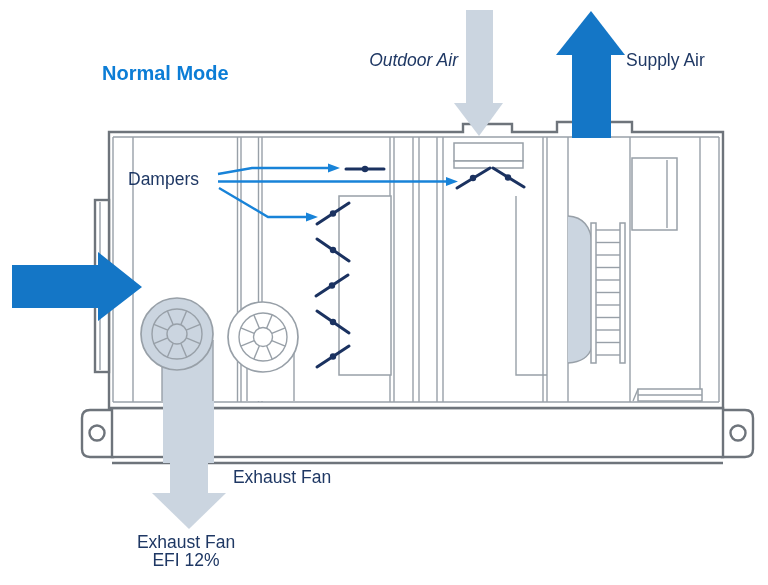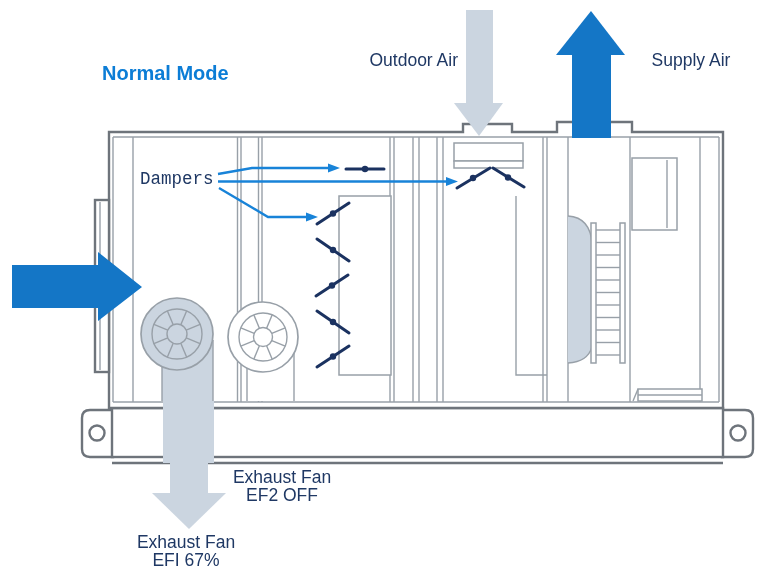--- a/index.html
+++ b/index.html
@@ -17,23 +17,23 @@
     position:relative;width:768px;height:585px;background:#fff;overflow:hidden;
     font-family:"Liberation Sans",sans-serif;
   }
   .canvas svg{position:absolute;left:0;top:0;}
   .lbl{position:absolute;color:var(--navy-text);font-size:17.5px;line-height:18px;white-space:nowrap;}
   .lbl .ln{display:block;}
   .title{
     position:absolute;left:102px;top:62px;
     color:var(--title-blue);font-size:20px;font-weight:bold;
   }
-  .lbl-outdoor{left:340px;top:51px;width:118px;text-align:right;}
-  .lbl-supply{left:626px;top:51px;width:130px;text-align:center;}
-  .lbl-dampers{left:140px;top:170px;font-family:Liberation Mono, monospace;}
+  .lbl-outdoor{left:340px;top:51px;width:118px;text-align:right;font-style:italic;}
+  .lbl-supply{left:626px;top:51px;width:130px;text-align:left;}
+  .lbl-dampers{left:128px;top:170px;}
   .lbl-ef2{left:212px;top:468px;width:140px;text-align:center;}
   .lbl-ef1{left:116px;top:533px;width:140px;text-align:center;}
   .lbl-return{
     left:14px;top:275px;width:114px;text-align:center;
     color:#fff;font-size:20px;font-weight:bold;line-height:22px;
   }
   
   .ln-outer{fill:none;stroke:var(--outline-gray);stroke-width:2.4;}
   .box-outer{fill:#fff;stroke:var(--outline-gray);stroke-width:2.4;}
   .ln-in{fill:none;stroke:var(--inner-gray);stroke-width:1.4;}
@@ -226,21 +226,20 @@
   <div class="lbl lbl-supply">
     <span class="ln">Supply Air</span>
   </div>
 
   <div class="lbl lbl-dampers">Dampers</div>
 
   <div class="lbl-return">Return Air</div>
 
   <div class="lbl lbl-ef2">
     <span class="ln">Exhaust Fan</span>
-    <span class="ln">EF2 OFF</span>
   </div>
 
   <div class="lbl lbl-ef1">
     <span class="ln">Exhaust Fan</span>
-    <span class="ln">EFI 67%</span>
+    <span class="ln">EFI 12%</span>
   </div>
 
 </div>
 
 </body></html>

